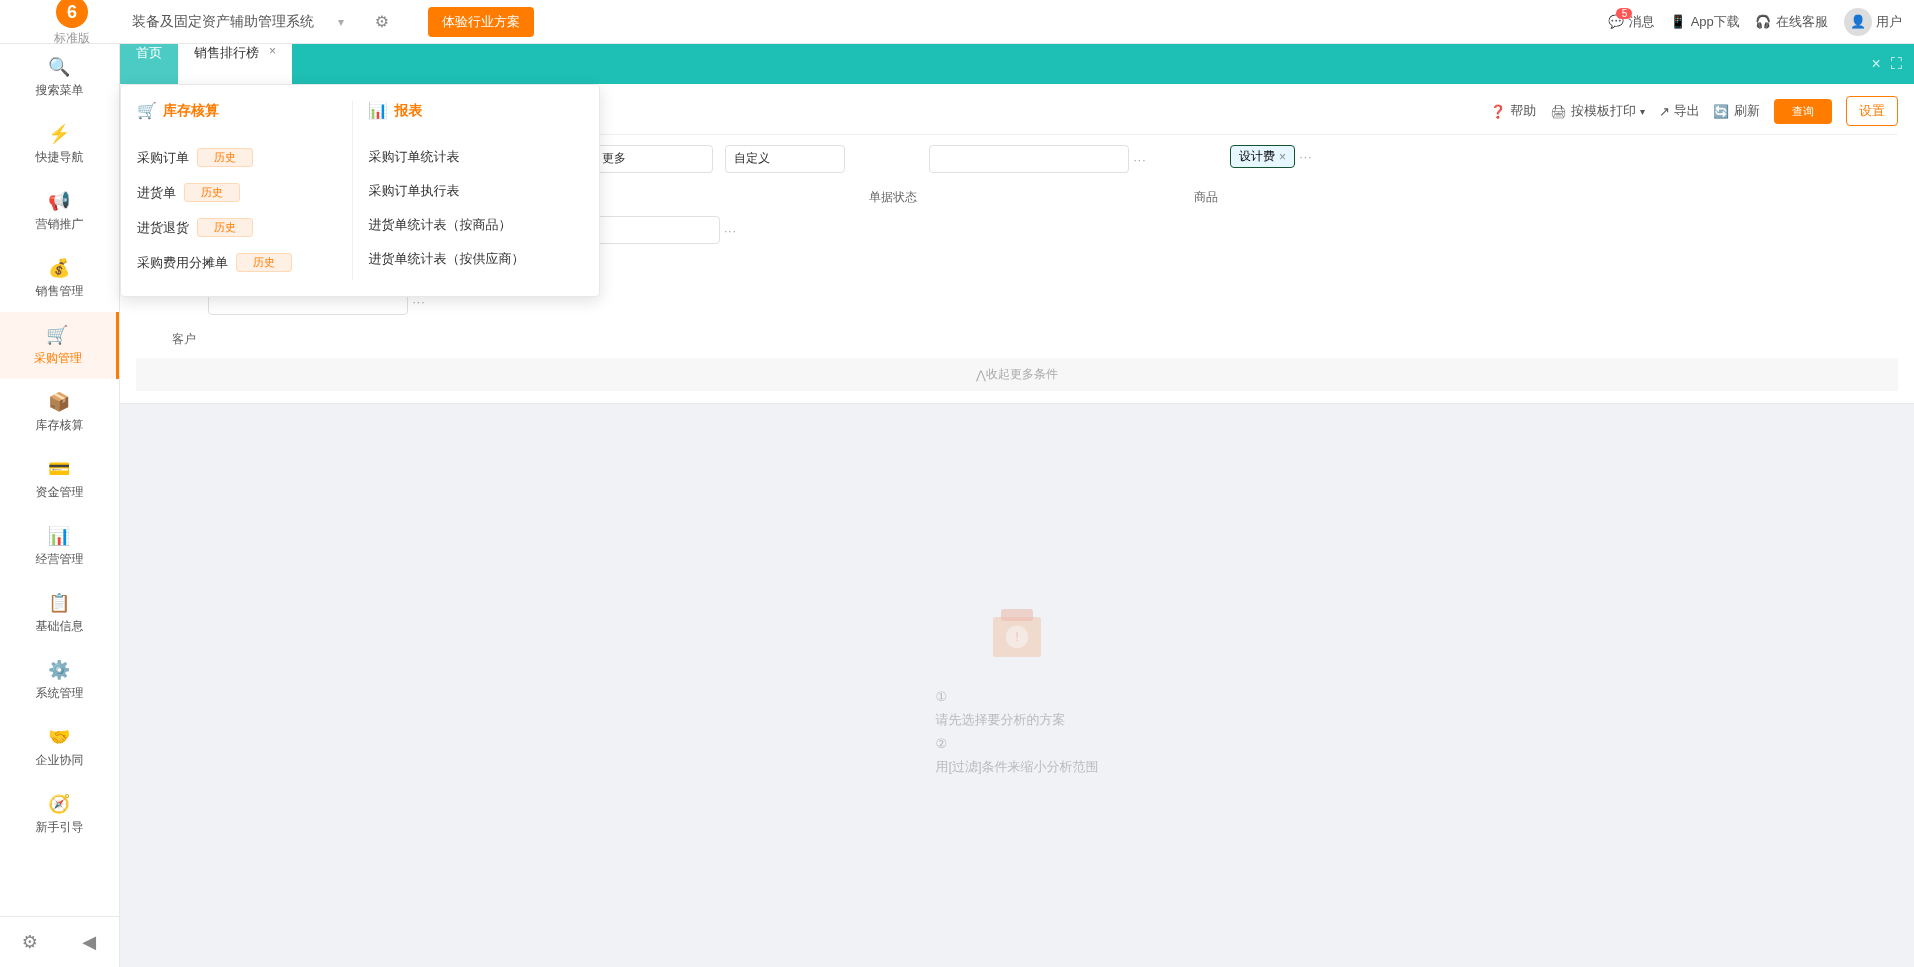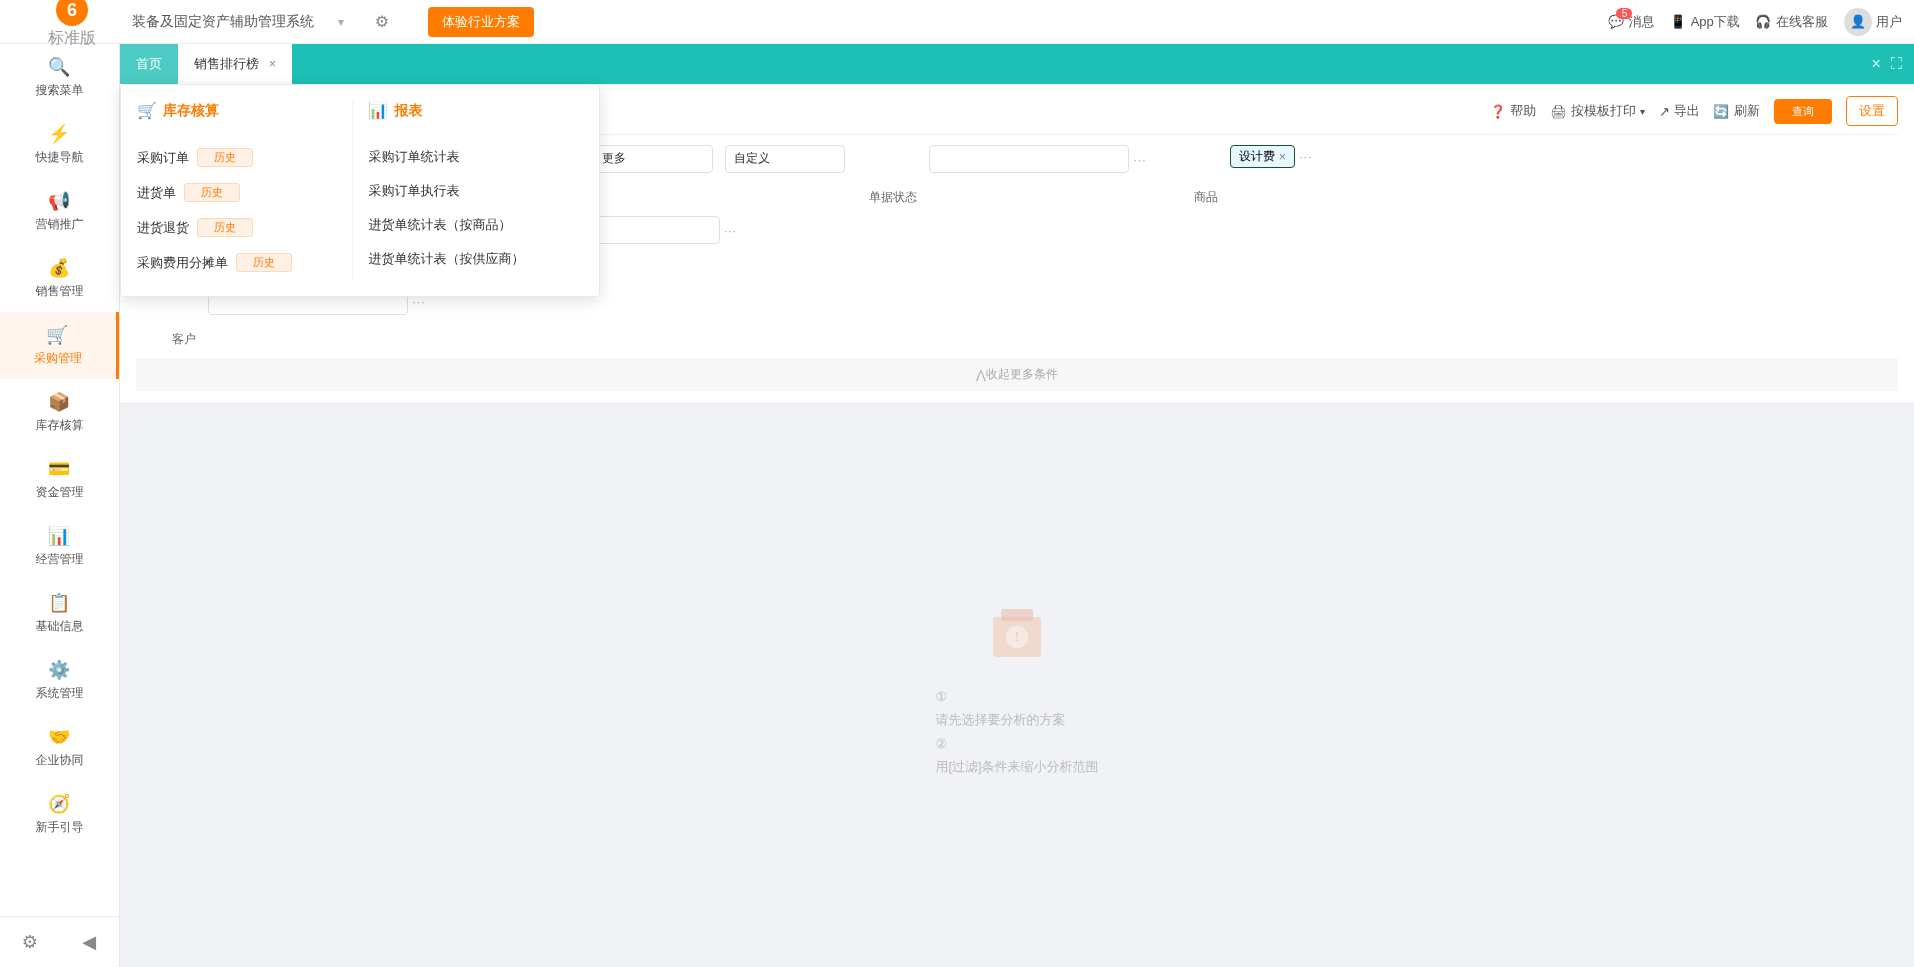--- a/index.html
+++ b/index.html
@@ -24,21 +24,21 @@
       align-items: center;
       justify-content: center;
     }
     .logo-icon {
       width: 32px; height: 32px;
       background: #ff7c00;
       border-radius: 50%;
       display: flex; align-items: center; justify-content: center;
       color: white; font-size: 18px; font-weight: bold;
     }
-    .logo-label { font-size: 16px; color: #999; margin-top: 2px; }
+    .logo-label { font-size: 12px; color: #999; margin-top: 2px; }
     .system-title {
       display: flex; align-items: center; gap: 24px;
       flex: 1;
       color: #333;
       font-size: 14px;
     }
     .system-title-text { color: #555; }
     .system-title .arrow { color: #aaa; font-size: 12px; }
     .settings-icon-btn {
       width: 28px; height: 28px;
@@ -122,21 +122,21 @@
     }
 
     
     .tabs-bar {
       height: 40px;
       background: #1ebfb4;
       display: flex;
       align-items: stretch;
     }
     .tab {
-      display: flex; align-items: center;
+      display: flex; 
       padding: 0 16px;
       font-size: 13px;
       cursor: pointer;
       color: rgba(255,255,255,0.85);
       gap: 6px;
     }
     .tab.home { background: rgba(255,255,255,0.2); color: white; }
     .tab.active { background: white; color: #333; }
     .tab .tab-close {
       font-size: 12px; color: #888; margin-left: 4px;

